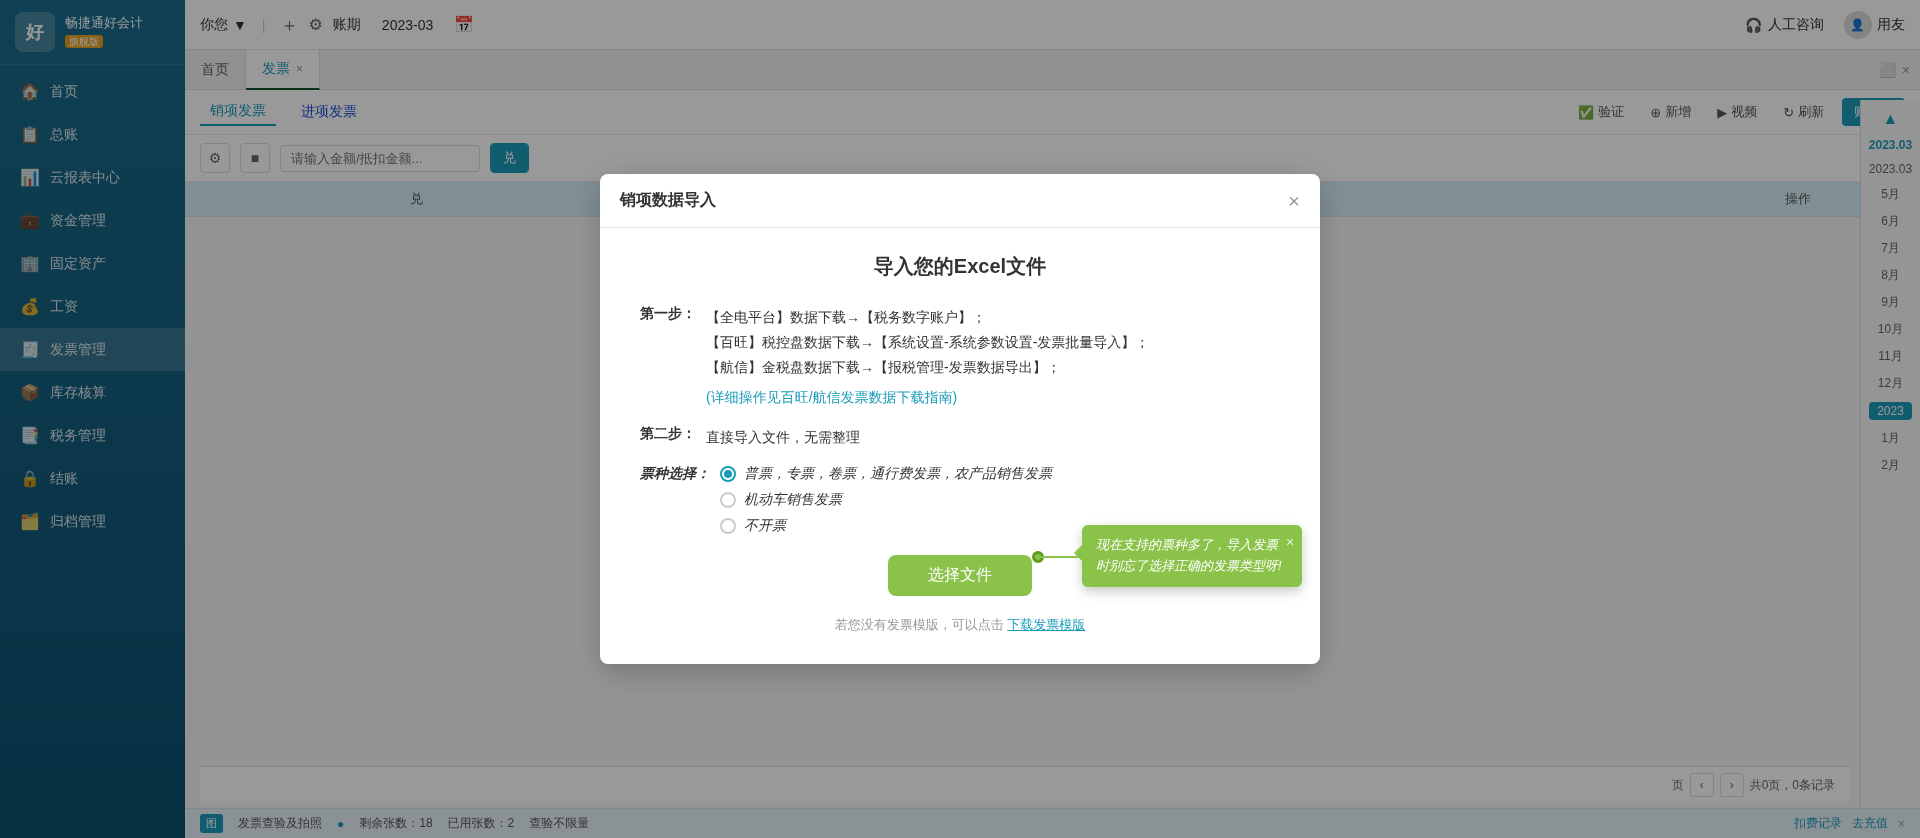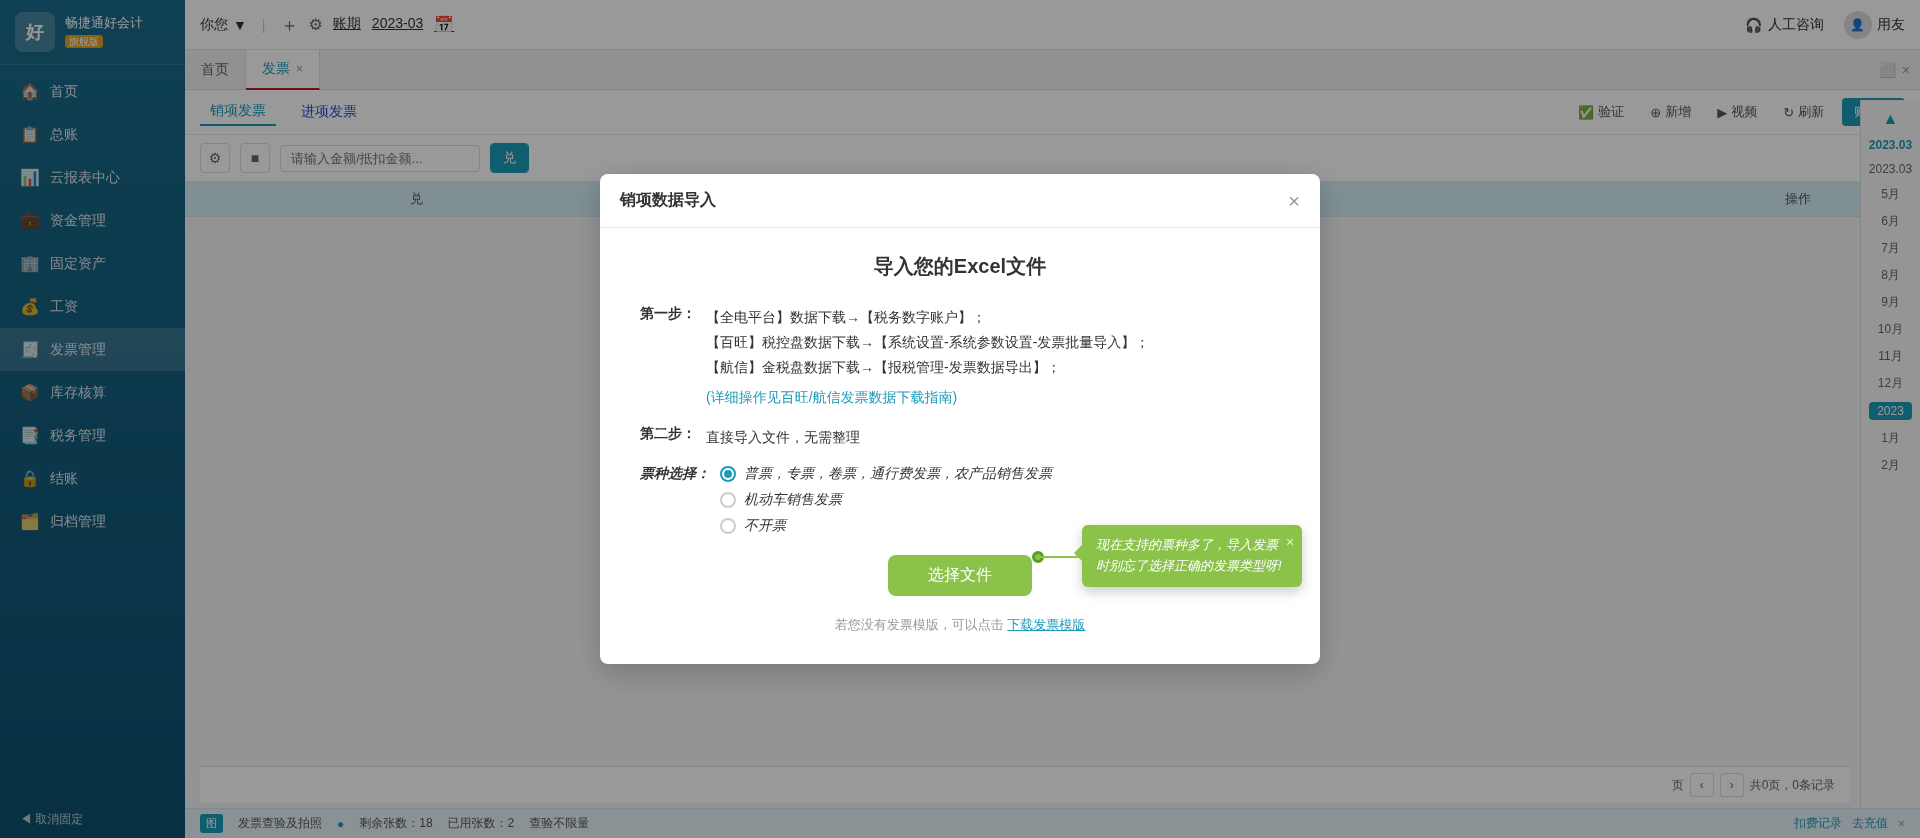--- a/index.html
+++ b/index.html
@@ -37,21 +37,21 @@
     
     .topbar {
       position: absolute; left: 185px; top: 0; right: 0; height: 50px;
       background: #fff; display: flex; align-items: center; padding: 0 15px;
       border-bottom: 1px solid #e8e8e8; gap: 10px;
     }
     .topbar-company { display: flex; align-items: center; gap: 5px; color: #333; font-size: 14px; }
     .topbar-sep { color: #ccc; margin: 0 5px; }
     .topbar-add { color: #666; font-size: 18px; cursor: pointer; }
     .topbar-gear { color: #666; font-size: 16px; cursor: pointer; }
-    .topbar-period { color: #333; display: flex; gap: 11px; text-decoration: underline; }
+    .topbar-period { color: #333; display: flex; align-items: center; gap: 21px; }
     .period-icon { color: #1a9bba; font-size: 16px; }
     .topbar-right { margin-left: auto; display: flex; align-items: center; gap: 20px; }
     .consult-btn { display: flex; align-items: center; gap: 5px; color: #333; cursor: pointer; }
     .user-btn { display: flex; align-items: center; gap: 5px; color: #333; cursor: pointer; }
     .user-avatar { width: 28px; height: 28px; background: #ddd; border-radius: 50%; display: flex; align-items: center; justify-content: center; font-size: 12px; }
 
     
     .content {
       position: absolute; left: 185px; top: 50px; right: 0; bottom: 0;
       background: #f5f6f8;
@@ -60,21 +60,21 @@
     
     .tab-bar {
       display: flex; align-items: center; background: #f0f2f5;
       border-bottom: 1px solid #e0e0e0; padding: 0 0 0 0; height: 40px;
     }
     .tab {
       display: flex; align-items: center; gap: 6px; padding: 0 16px;
       height: 40px; cursor: pointer; color: #666; font-size: 14px;
       border-right: 1px solid #e0e0e0;
     }
-    .tab.active { background: white; color: #1a9bba; border-bottom: 2px solid #b91c1c; }
+    .tab.active { background: white; color: #1a9bba; border-bottom: 2px solid #14532d; }
     .tab-close { color: #999; font-size: 12px; cursor: pointer; }
 
     
     .sub-toolbar {
       background: white; padding: 8px 15px; display: flex; align-items: center; gap: 15px;
       border-bottom: 1px solid #e8e8e8;
     }
     .sub-tab { padding: 4px 10px; cursor: pointer; color: #1d4ed8; font-size: 14px; }
     .sub-tab.active { color: #1a9bba; border-bottom: 2px solid #1a9bba; }
     .toolbar-right { margin-left: auto; display: flex; align-items: center; gap: 10px; }
@@ -226,23 +226,20 @@
       <span>税务管理</span>
     </div>
     <div class="nav-item">
       <span class="nav-icon">🔒</span>
       <span>结账</span>
     </div>
     <div class="nav-item">
       <span class="nav-icon">🗂️</span>
       <span>归档管理</span>
     </div>
-  </div>
-  <div class="sidebar-bottom">
-    <span>◀</span> <span>取消固定</span>
   </div>
 </div>
 
 <div class="topbar">
   <div class="topbar-company">
     <span>你您</span>
     <span>▼</span>
   </div>
   <span class="topbar-sep">|</span>
   <span class="topbar-add">＋</span>

